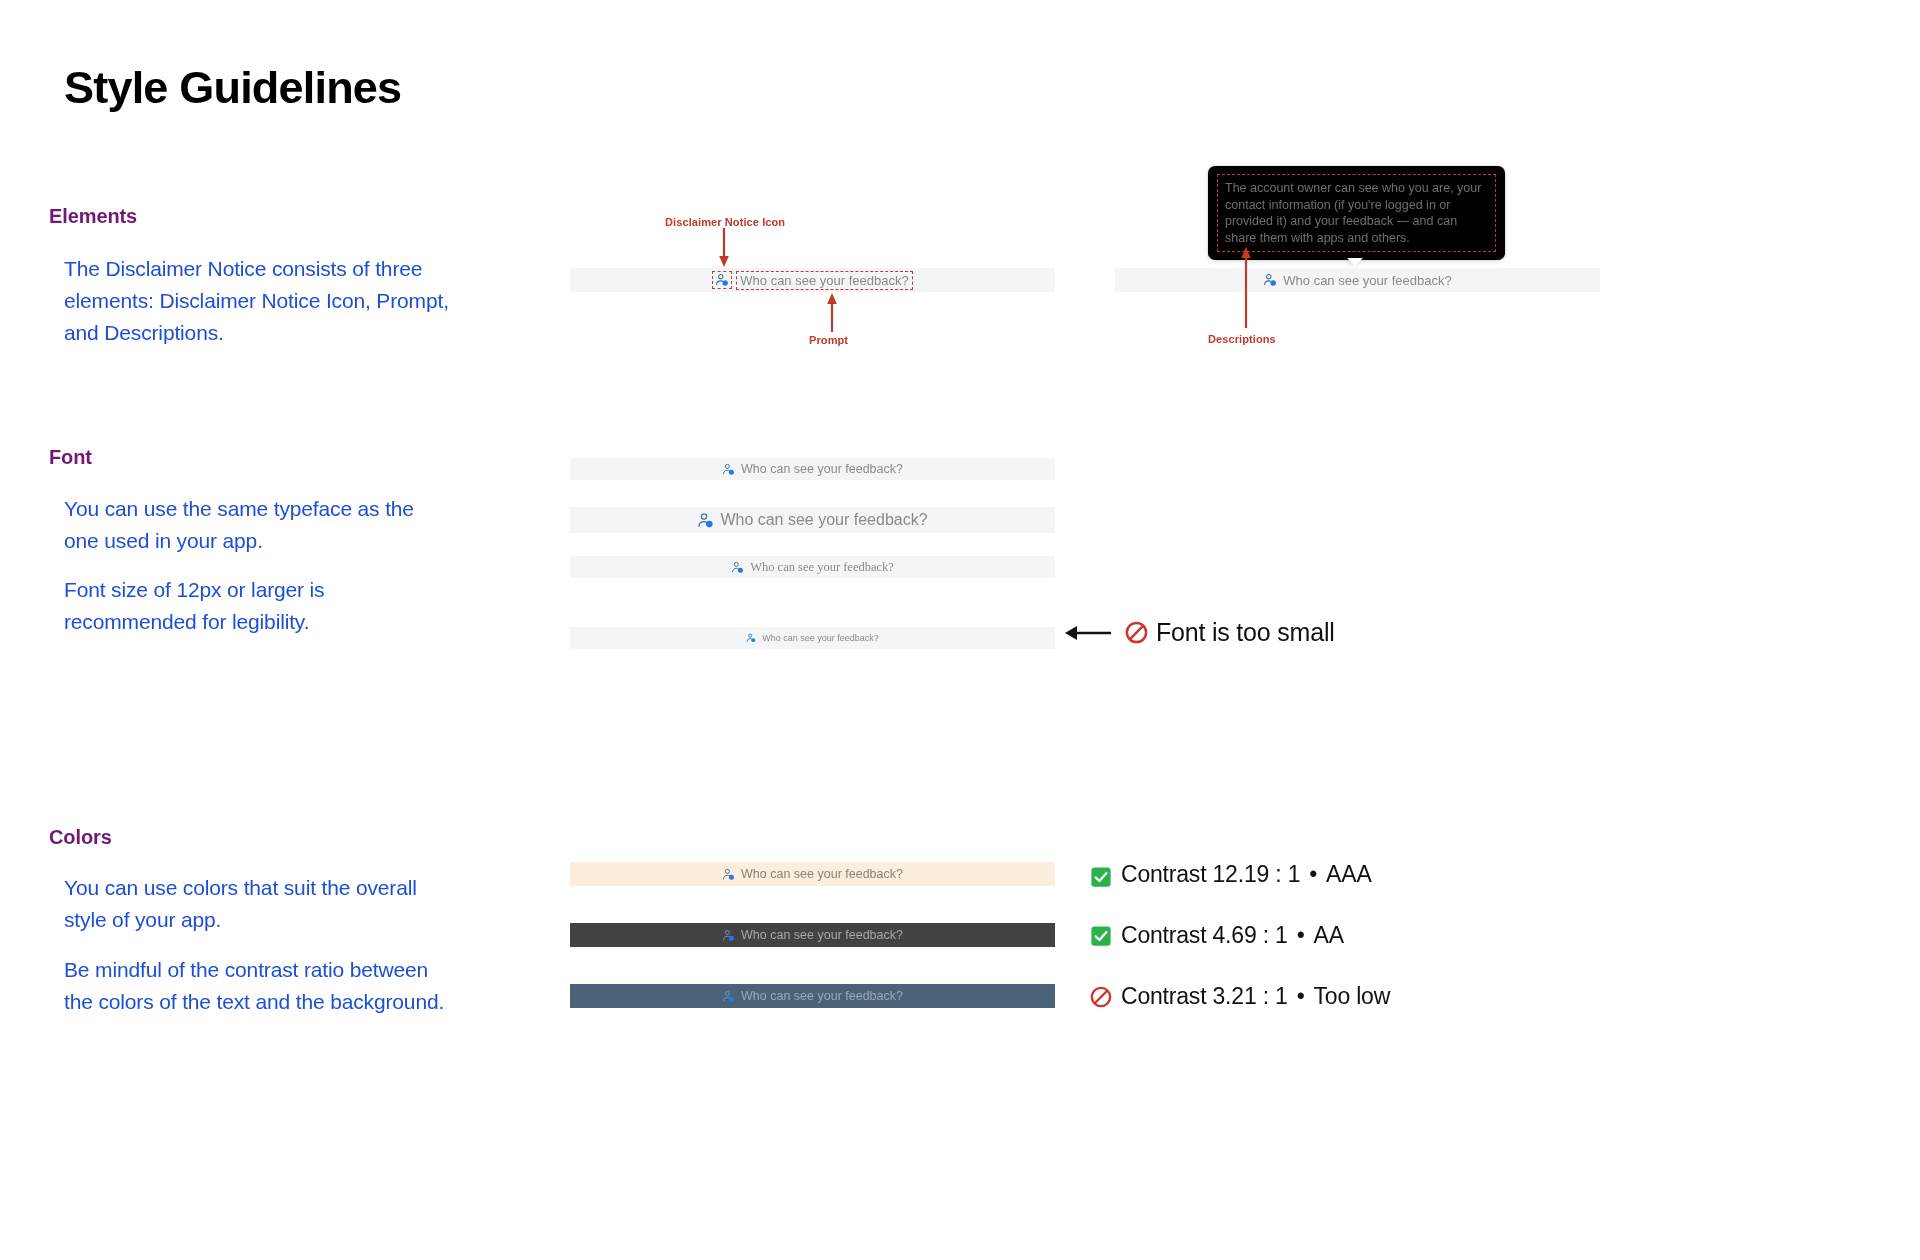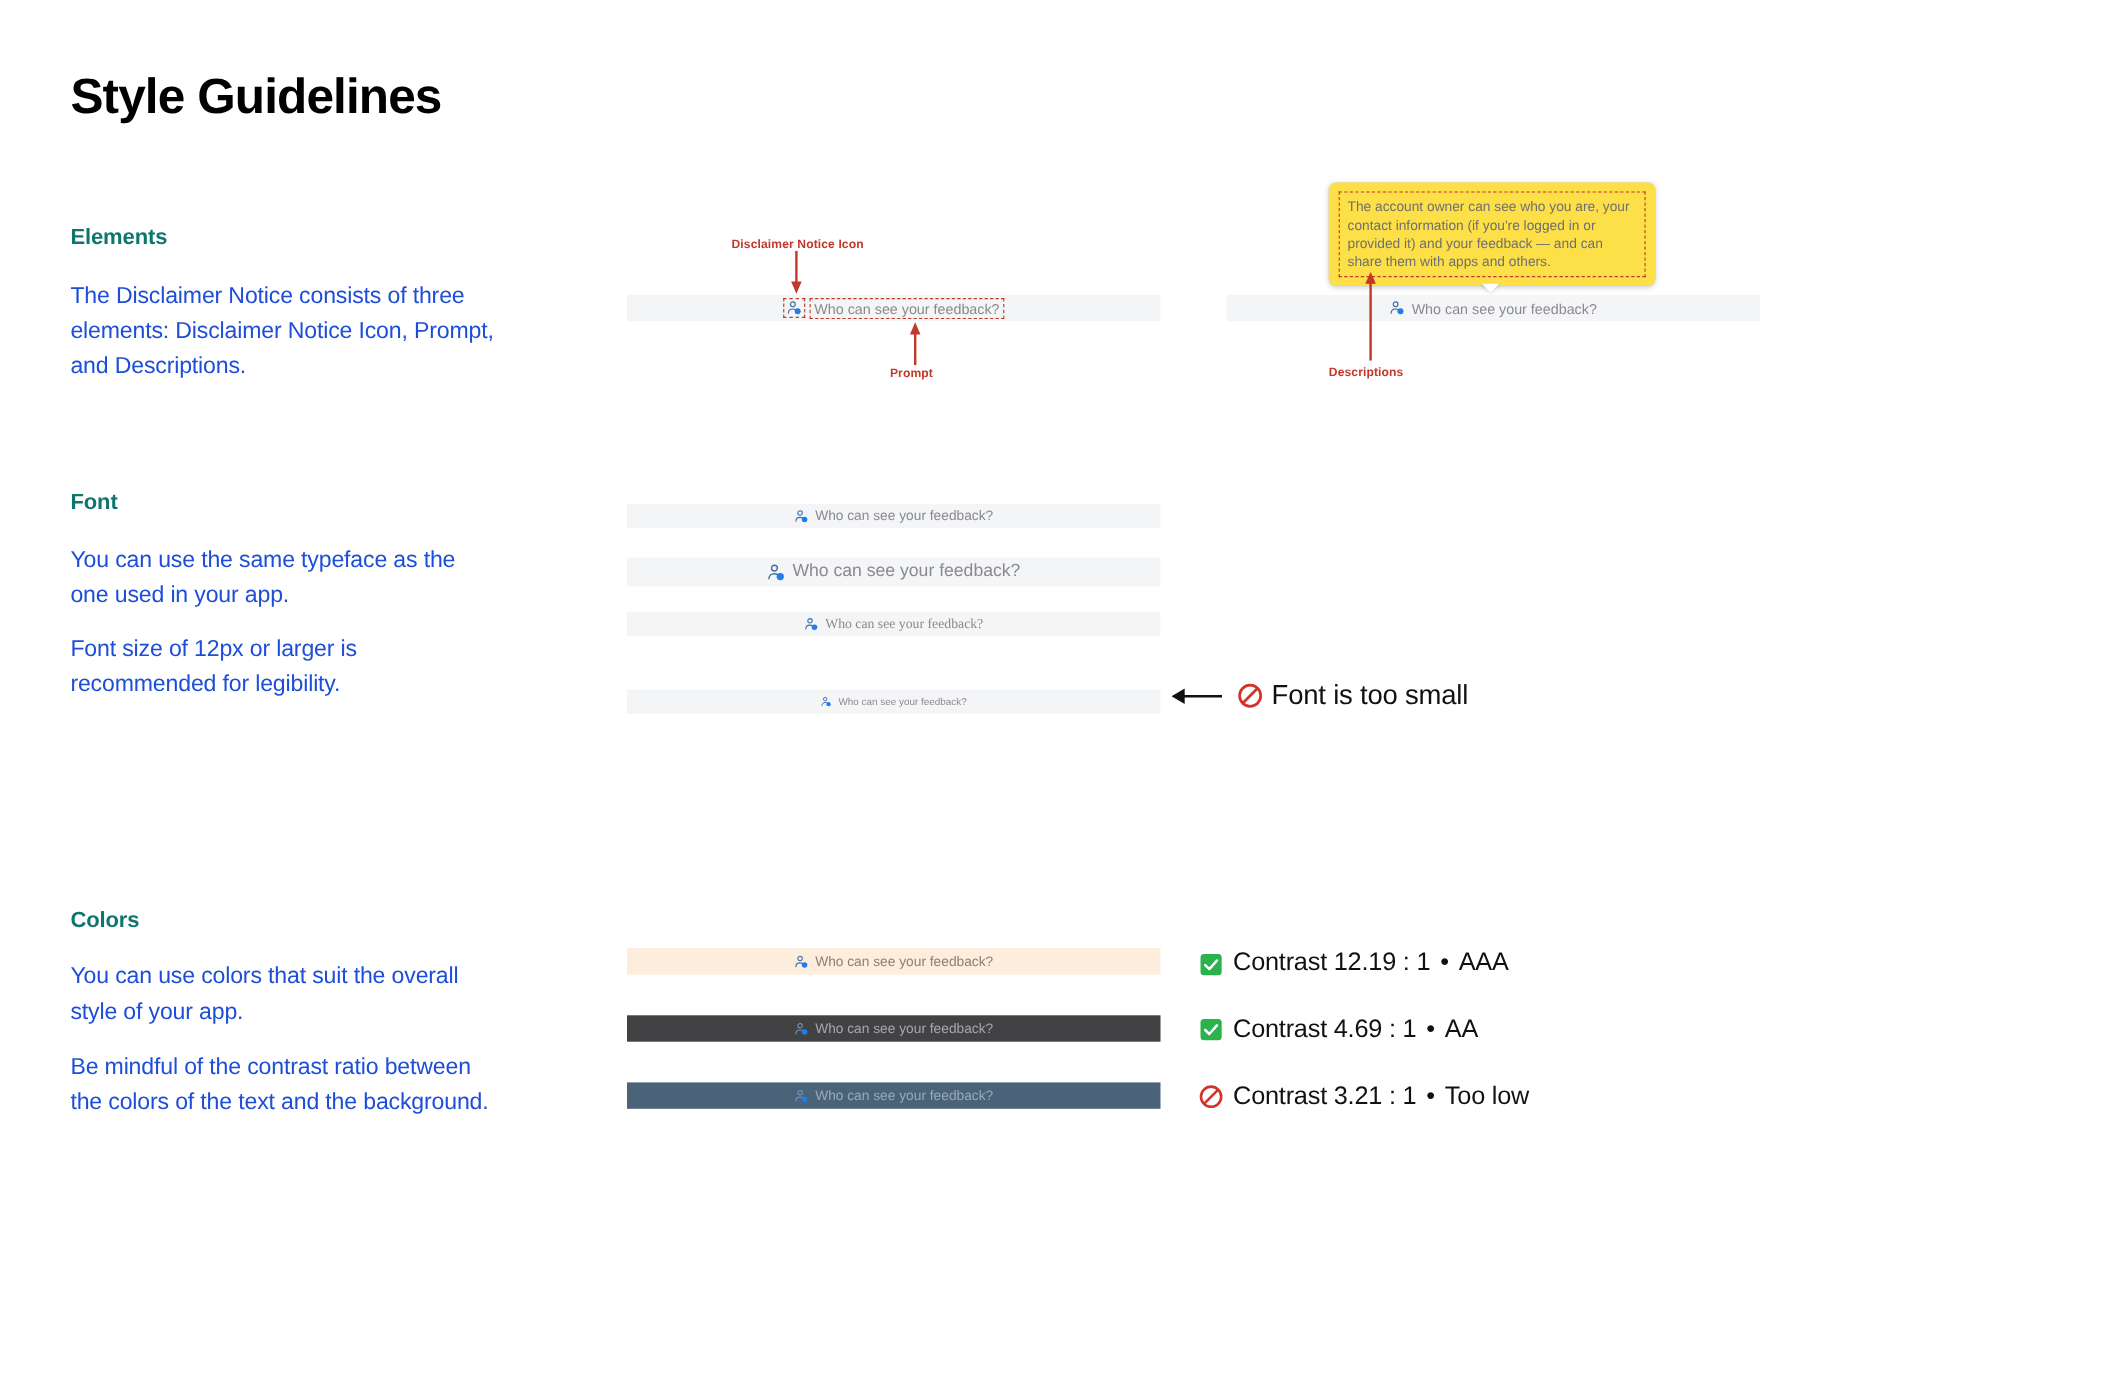--- a/index.html
+++ b/index.html
@@ -18,24 +18,24 @@
     left: 64px; top: 62px;
     font-size: 45px;
     font-weight: 700;
     letter-spacing: -0.8px;
     color: #000;
   }
 
   
   .sec-head {
     position: absolute;
-    left: 64px;
+    left: 49px;
     font-size: 20px;
     font-weight: 700;
-    color: #0f766e;
+    color: #701a75;
     letter-spacing: -0.1px;
   }
   .sec-body {
     position: absolute;
     left: 64px;
     width: 385px;
     font-size: 21px;
     line-height: 32px;
     color: #1d4ed8;
     letter-spacing: -0.15px;
@@ -87,21 +87,21 @@
   .arrow svg { display:block; }
   #arr-icon   { left: 718px;  top: 228px; }
   #arr-prompt { left: 826px;  top: 292px; }
   #arr-desc   { left: 1240px; top: 246px; }
 
   
   #tooltip {
     position: absolute;
     left: 1208px; top: 166px;
     width: 297px;
-    background: #fde047;
+    background: #000000;
     border-radius: 7px;
     box-shadow: 0 1px 5px rgba(0,0,0,0.16), 0 0 0 0.5px rgba(0,0,0,0.06);
     padding: 9px 10px;
   }
   #tooltip .inner {
     outline: 1px dashed #c0392b;
     padding: 5px 7px;
     font-size: 12.5px;
     line-height: 16.5px;
     color: #6f6f73;

